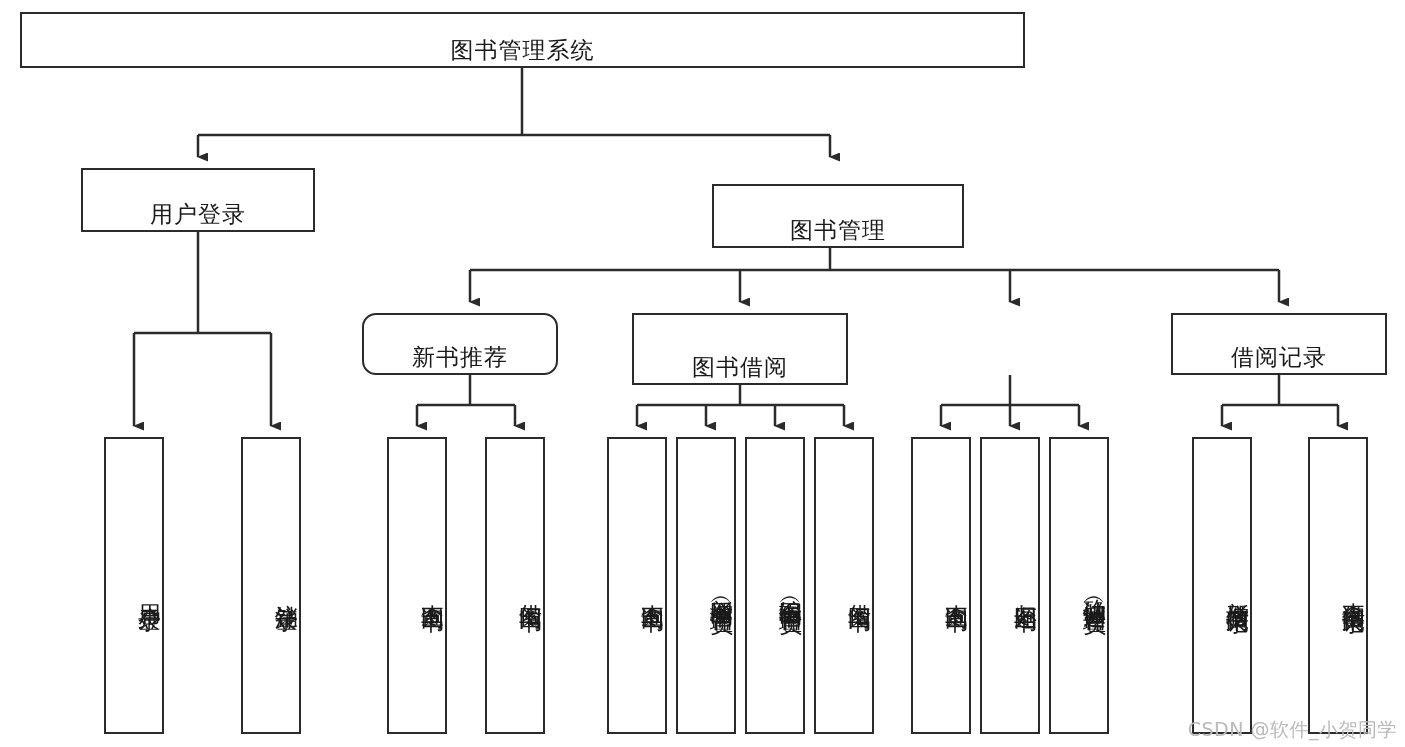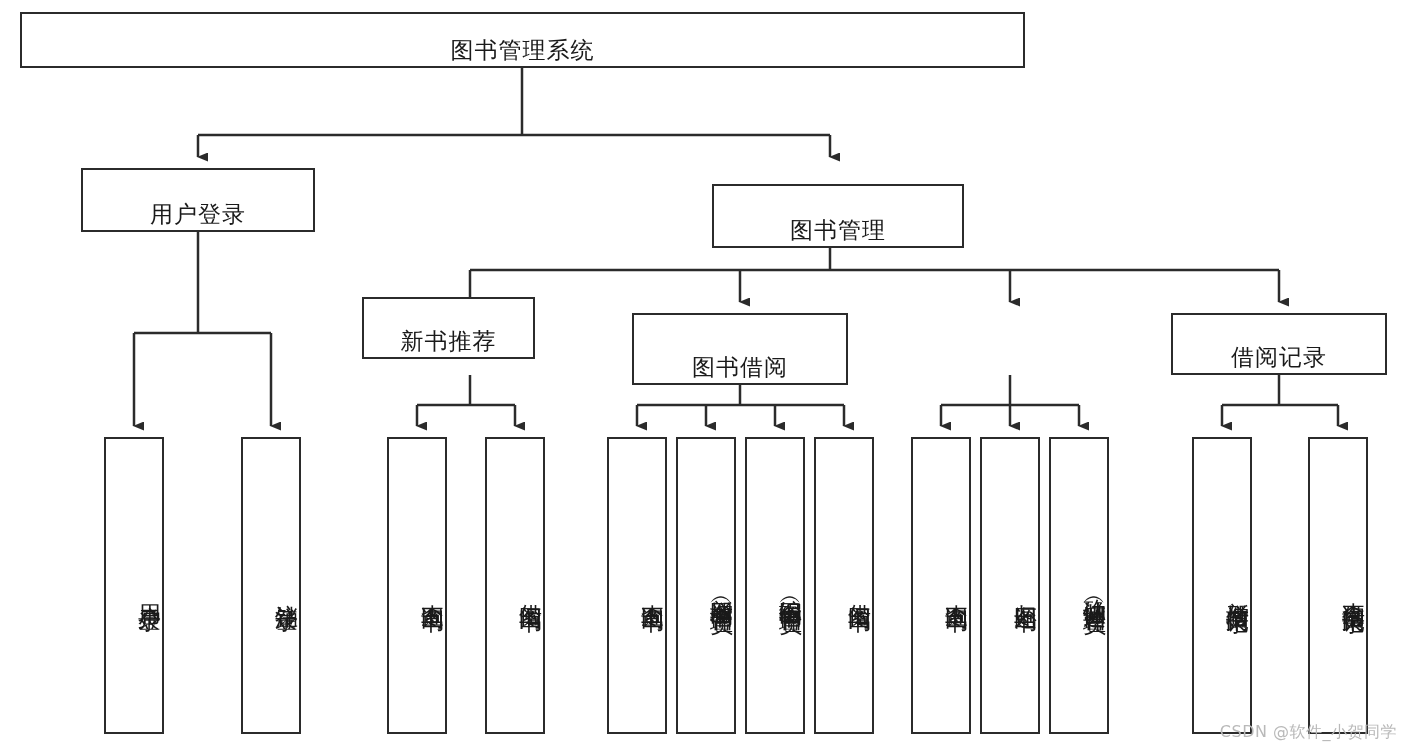--- a/index.html
+++ b/index.html
@@ -49,21 +49,21 @@
     line-height: 1.05;
   }
   .node-label {
     display: block;
     white-space: nowrap;
   }
   #watermark {
     position: absolute;
     right: 8px;
     bottom: 4px;
-    font-size: 16px;
+    font-size: 19px;
     color: #b9b9b9;
     letter-spacing: 0.5px;
     white-space: nowrap;
     pointer-events: none;
   }
 </style>
 </head>
 <body>
 
 <div id="canvas">
@@ -122,21 +122,21 @@
     <span class="node-label">图书管理系统</span>
   </div>
 
   <div class="node horizontal" style="left:81px; top:168px; width:234px; height:64px;">
     <span class="node-label">用户登录</span>
   </div>
   <div class="node horizontal" style="left:712px; top:184px; width:252px; height:64px;">
     <span class="node-label">图书管理</span>
   </div>
 
-  <div class="node horizontal" style="left:362px; top:297px; width:173px; height:62px;">
+  <div class="node horizontal" style="left:362px; top:313px; width:196px; height:62px;border-radius:14px;">
     <span class="node-label">新书推荐</span>
   </div>
   <div class="node horizontal" style="left:632px; top:313px; width:216px; height:72px;">
     <span class="node-label">图书借阅</span>
   </div>
   <div class="node horizontal" style="left:1171px; top:313px; width:216px; height:62px;">
     <span class="node-label">借阅记录</span>
   </div>
 
   <div class="node vertical" style="left:104px; top:437px; width:60px; height:297px;">

